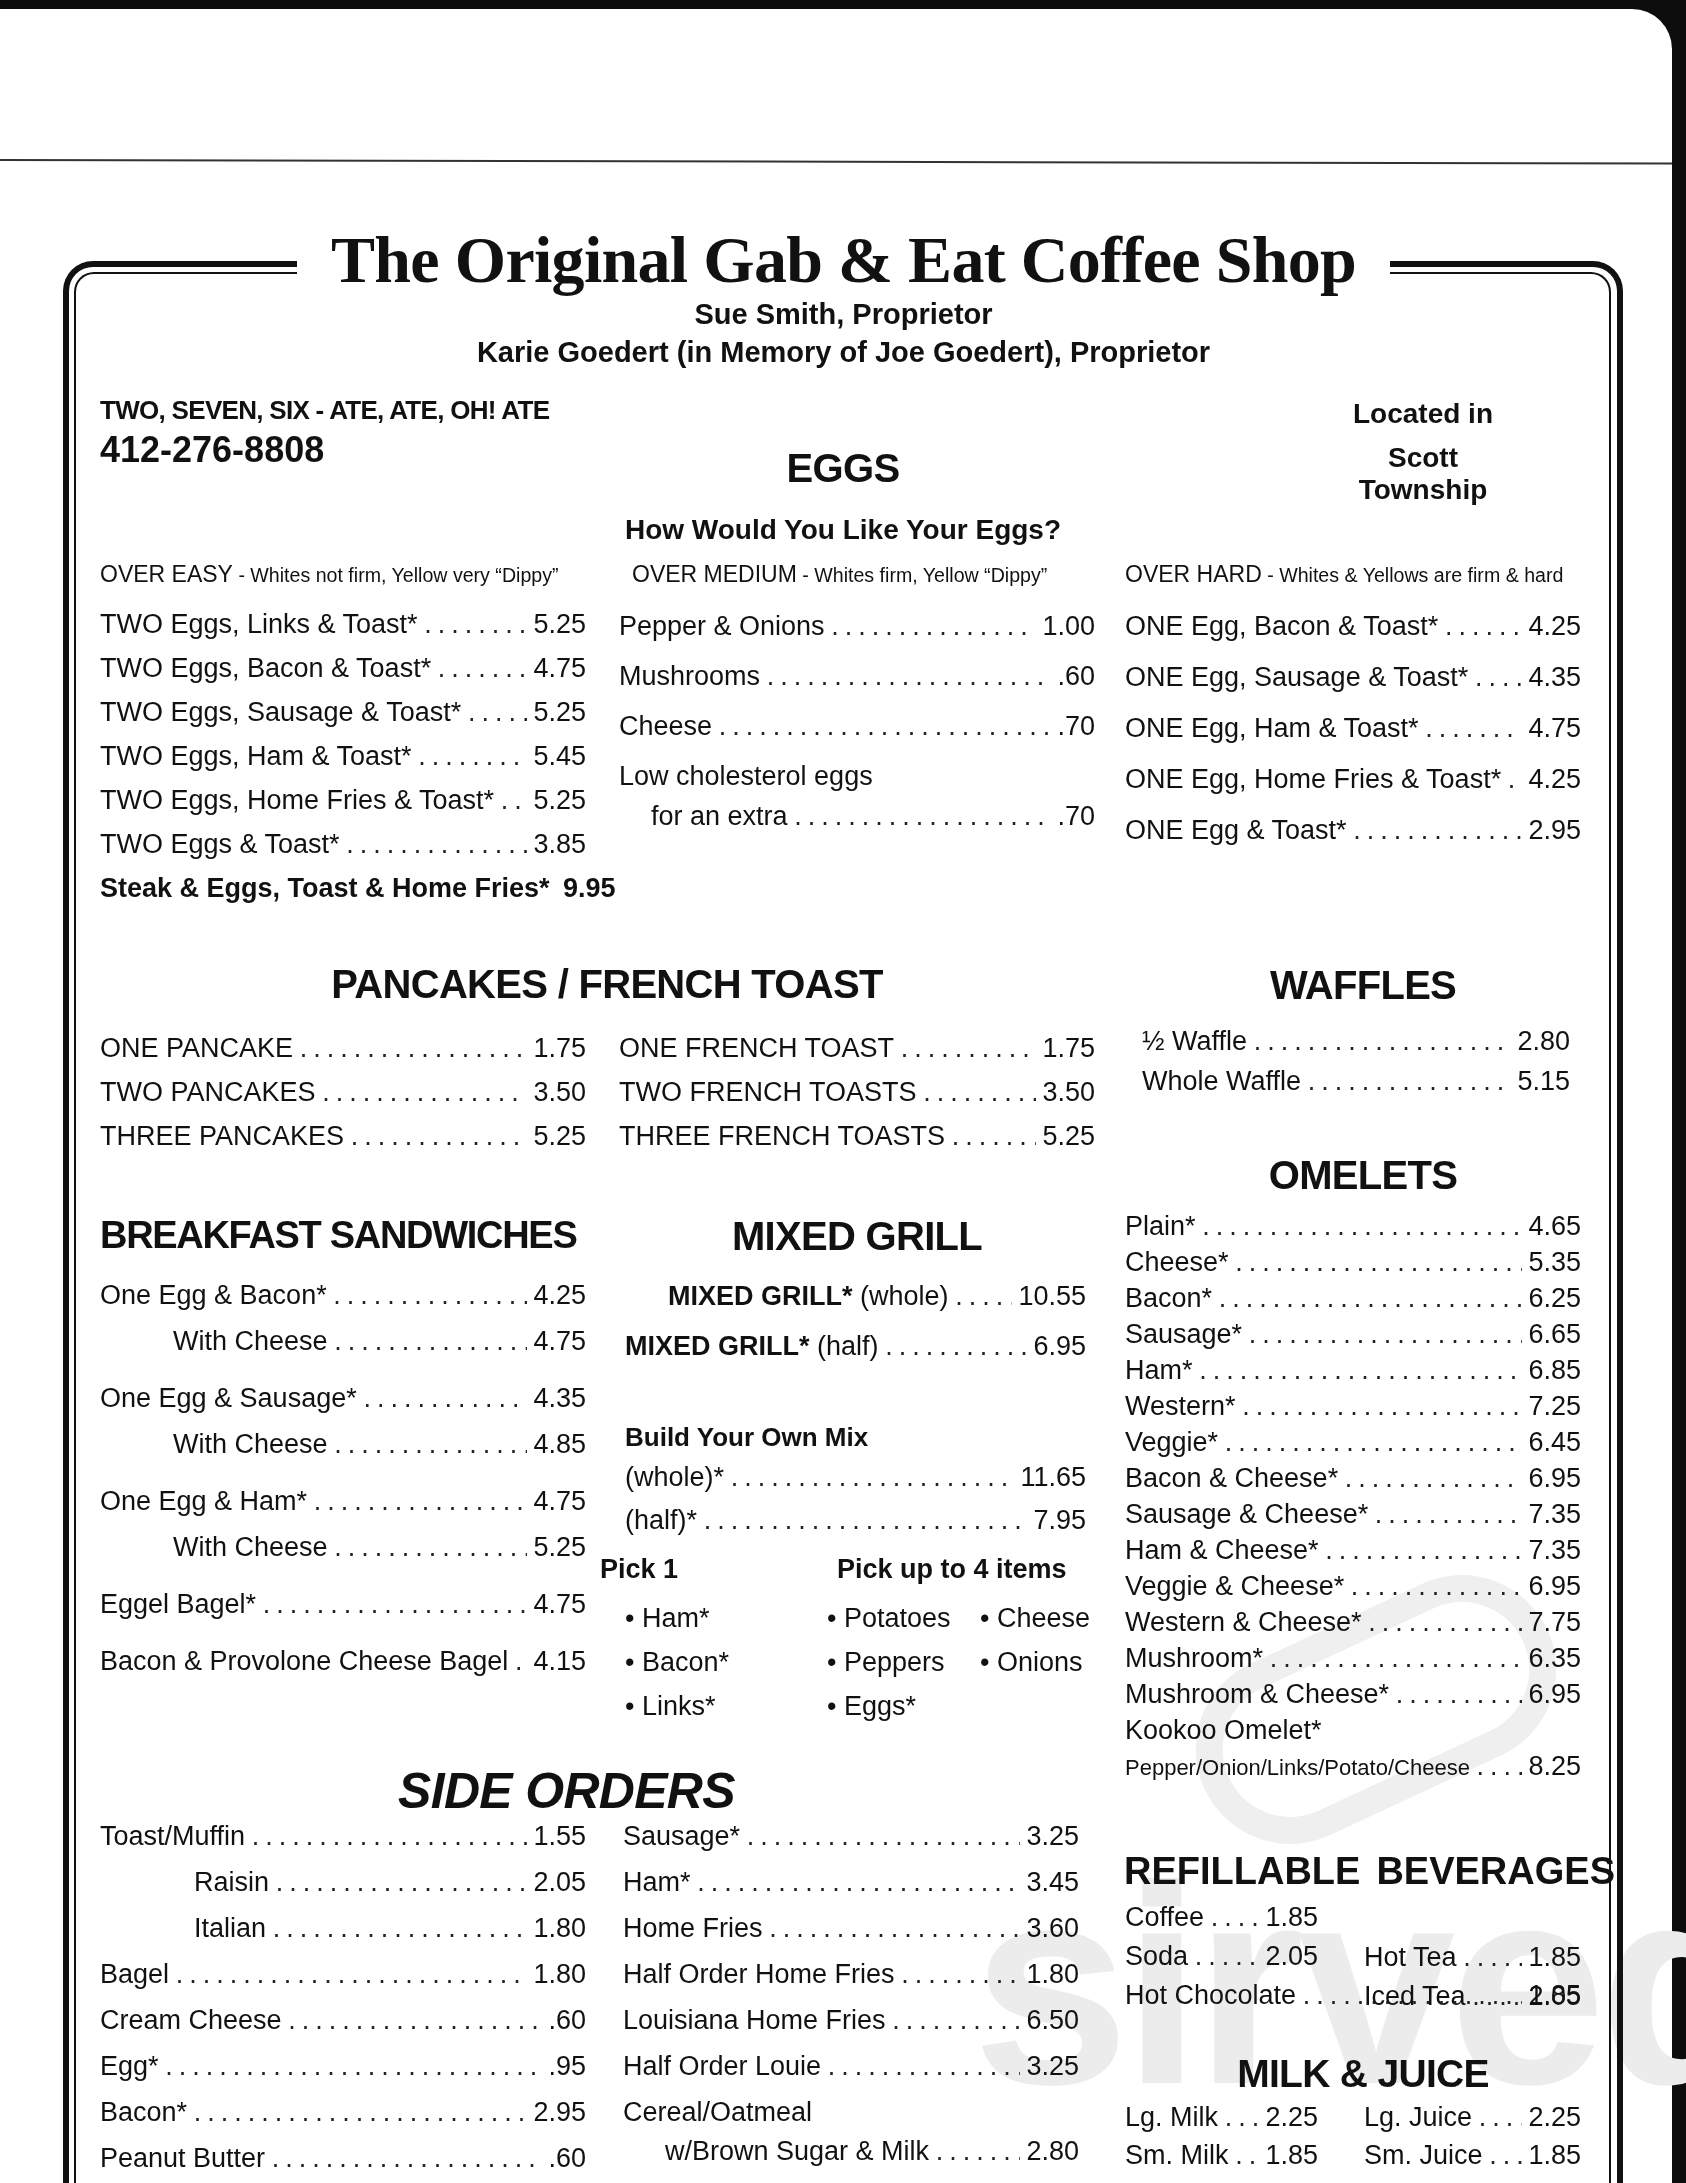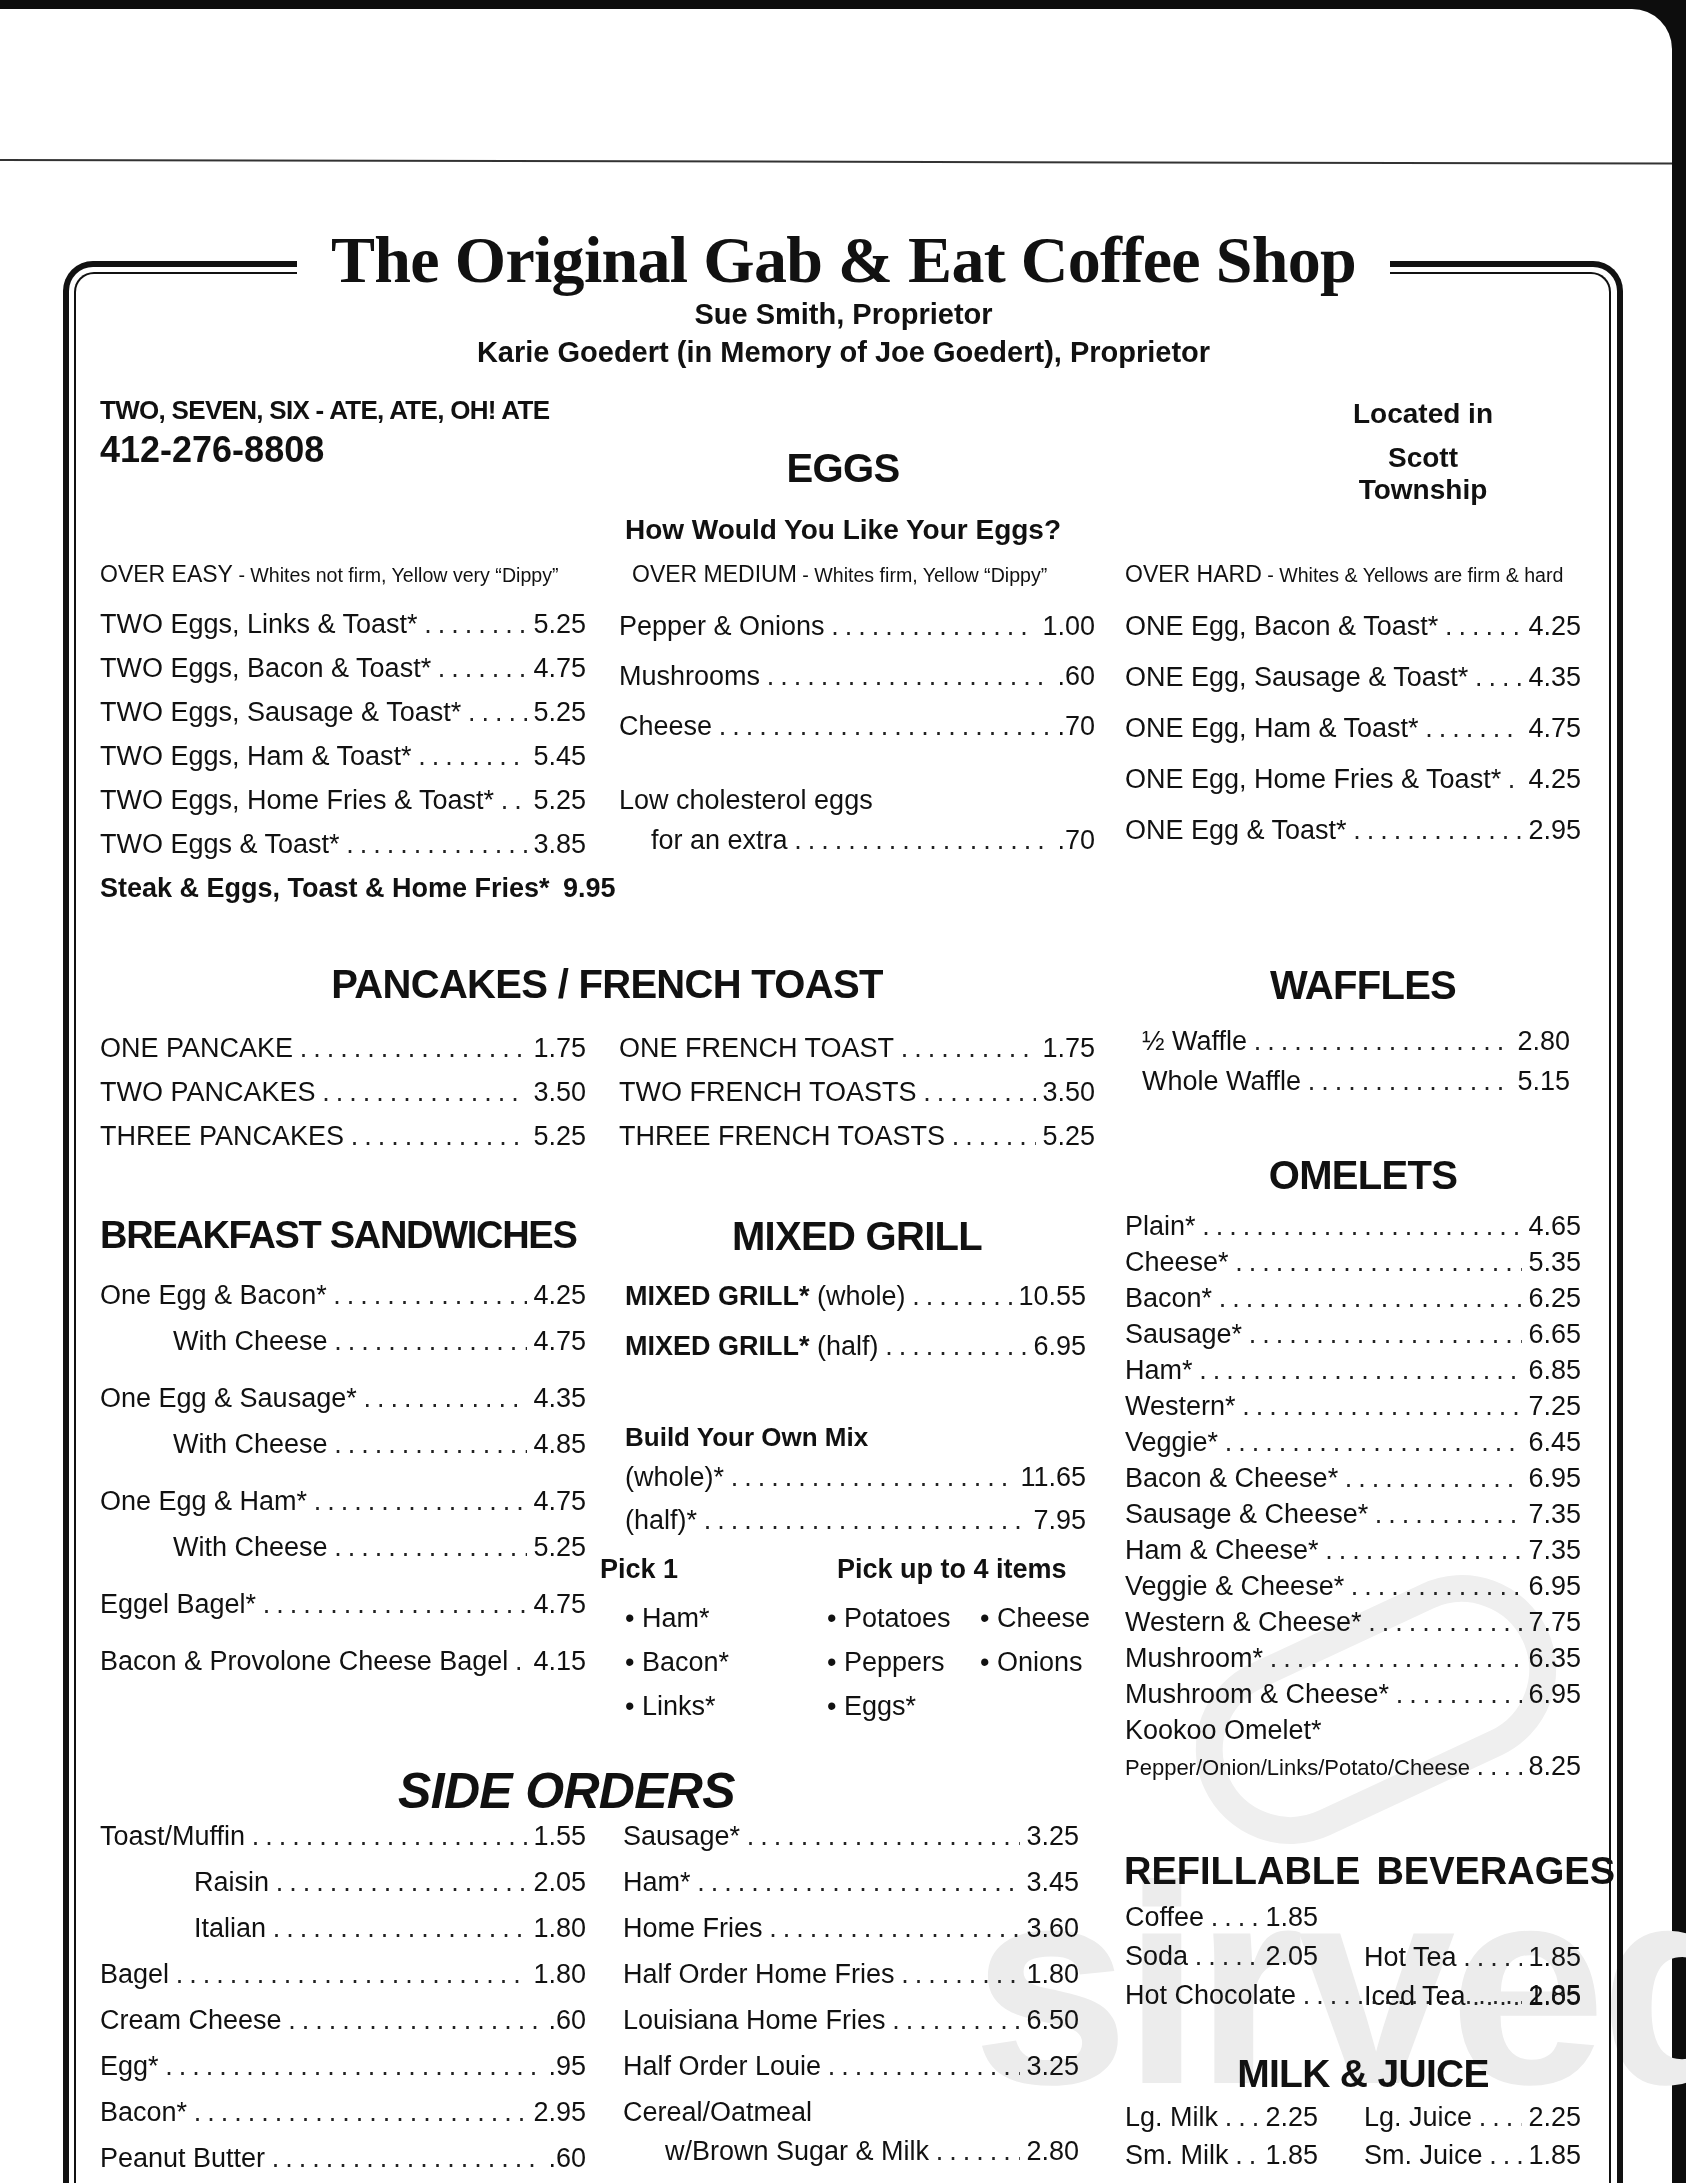--- a/index.html
+++ b/index.html
@@ -115,21 +115,21 @@
     <div class="row" style="height:50px;">
         <span class="name">Mushrooms</span>
         <span class="dots"></span>
         <span class="price">.60</span>
       </div>
     <div class="row" style="height:50px;">
         <span class="name">Cheese</span>
         <span class="dots"></span>
         <span class="price">.70</span>
       </div>
-    <div class="row" style="height:40px;margin-top:24px;">
+    <div class="row" style="height:40px;">
         <span class="name">Low cholesterol eggs</span>
       </div>
     <div class="row" style="height:40px;padding-left:32px;">
         <span class="name">for an extra</span>
         <span class="dots"></span>
         <span class="price">.70</span>
       </div>
   </div>
 
   <div class="list" style="left:1125px;top:602px;width:456px;">
@@ -331,21 +331,21 @@
       </div>
     <div class="row" style="height:46px;">
         <span class="name">Bacon &amp; Provolone Cheese Bagel</span>
         <span class="dots"></span>
         <span class="price">4.15</span>
       </div>
   </div>
 
   <div class="h-sec" style="left:619px;width:476px;top:1205px;font-size:40px;">MIXED GRILL</div>
   <div class="list" style="left:625px;top:1272px;width:461px;">
-    <div class="row" style="height:50px;">
+    <div class="row" style="height:50px;margin-left:43px;">
         <span class="name"><b>MIXED GRILL*</b><span> (whole)</span></span>
         <span class="dots"></span>
         <span class="price">10.55</span>
       </div>
     <div class="row" style="height:50px;">
         <span class="name"><b>MIXED GRILL*</b><span> (half)</span></span>
         <span class="dots"></span>
         <span class="price">6.95</span>
       </div>
   </div>

